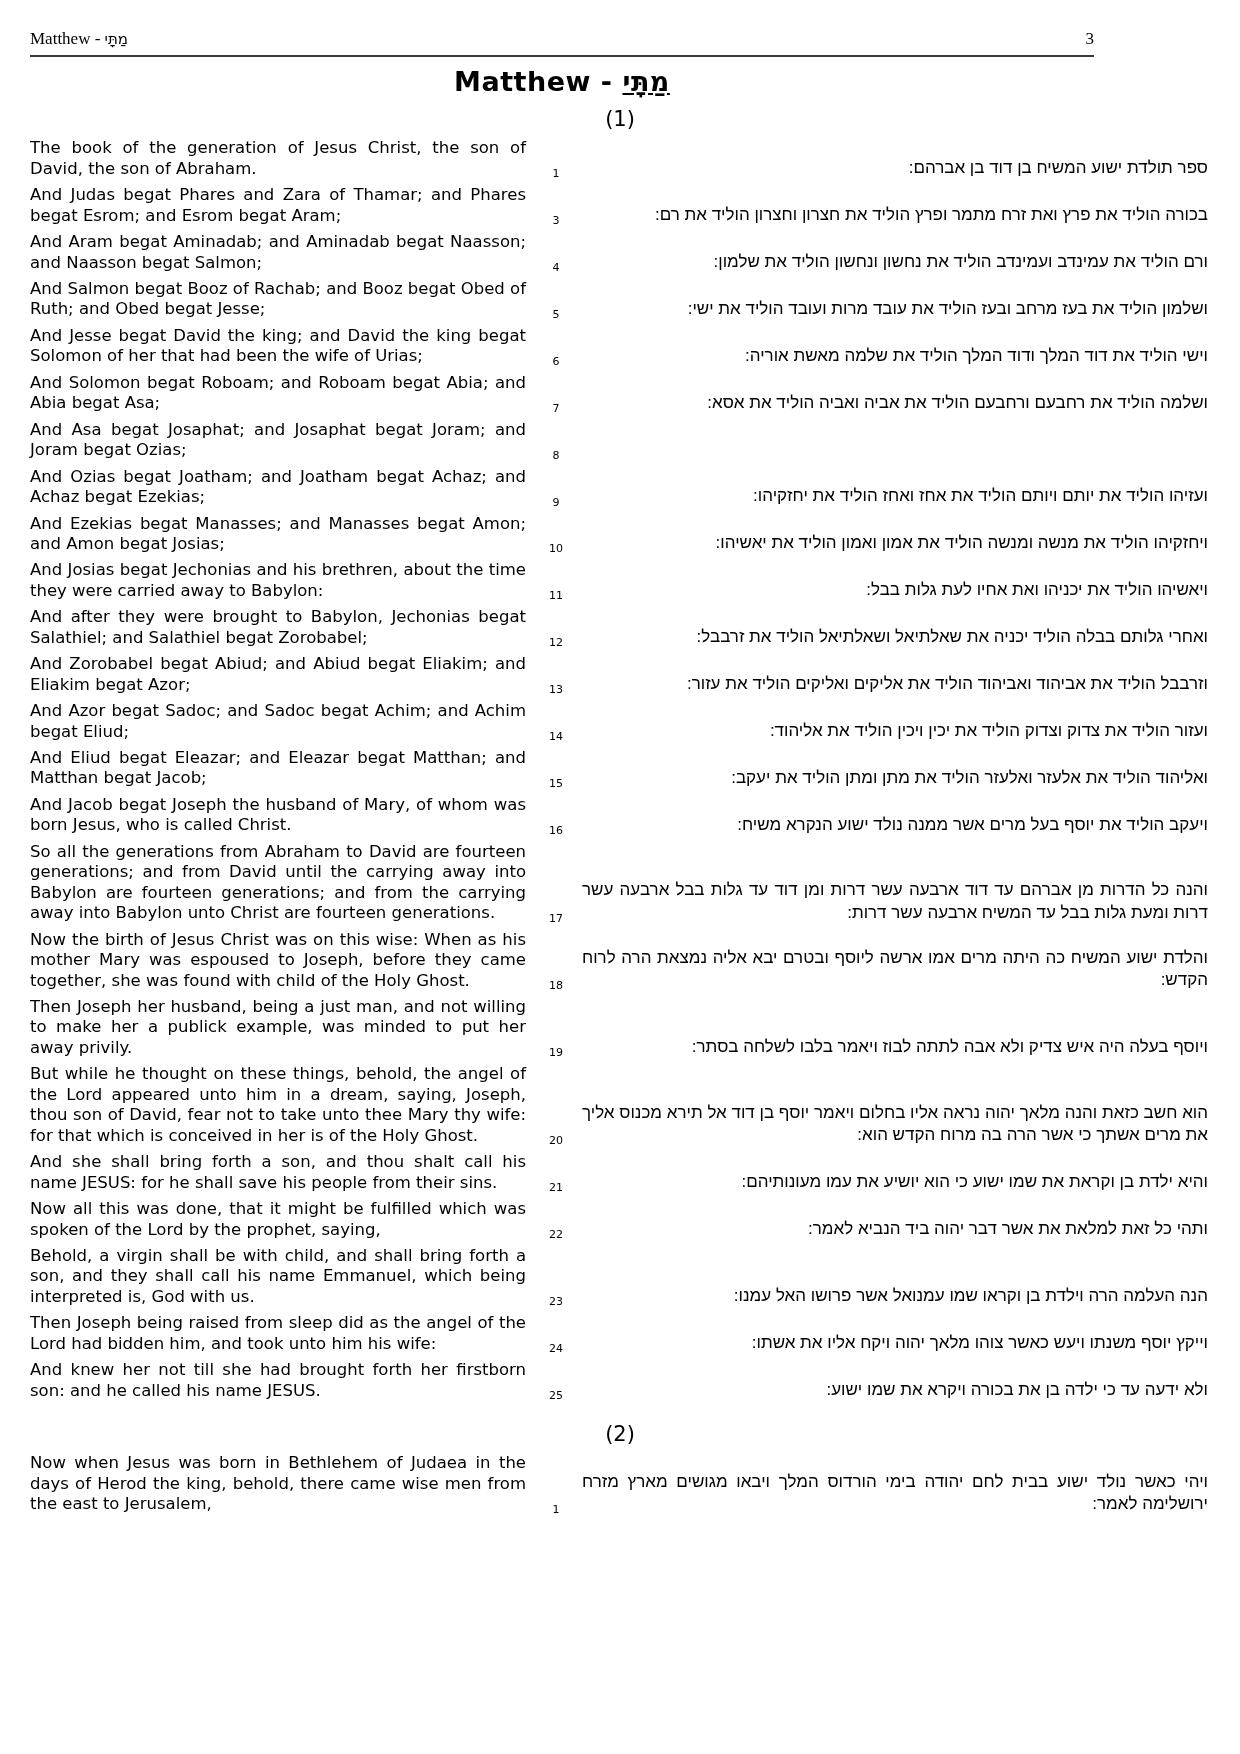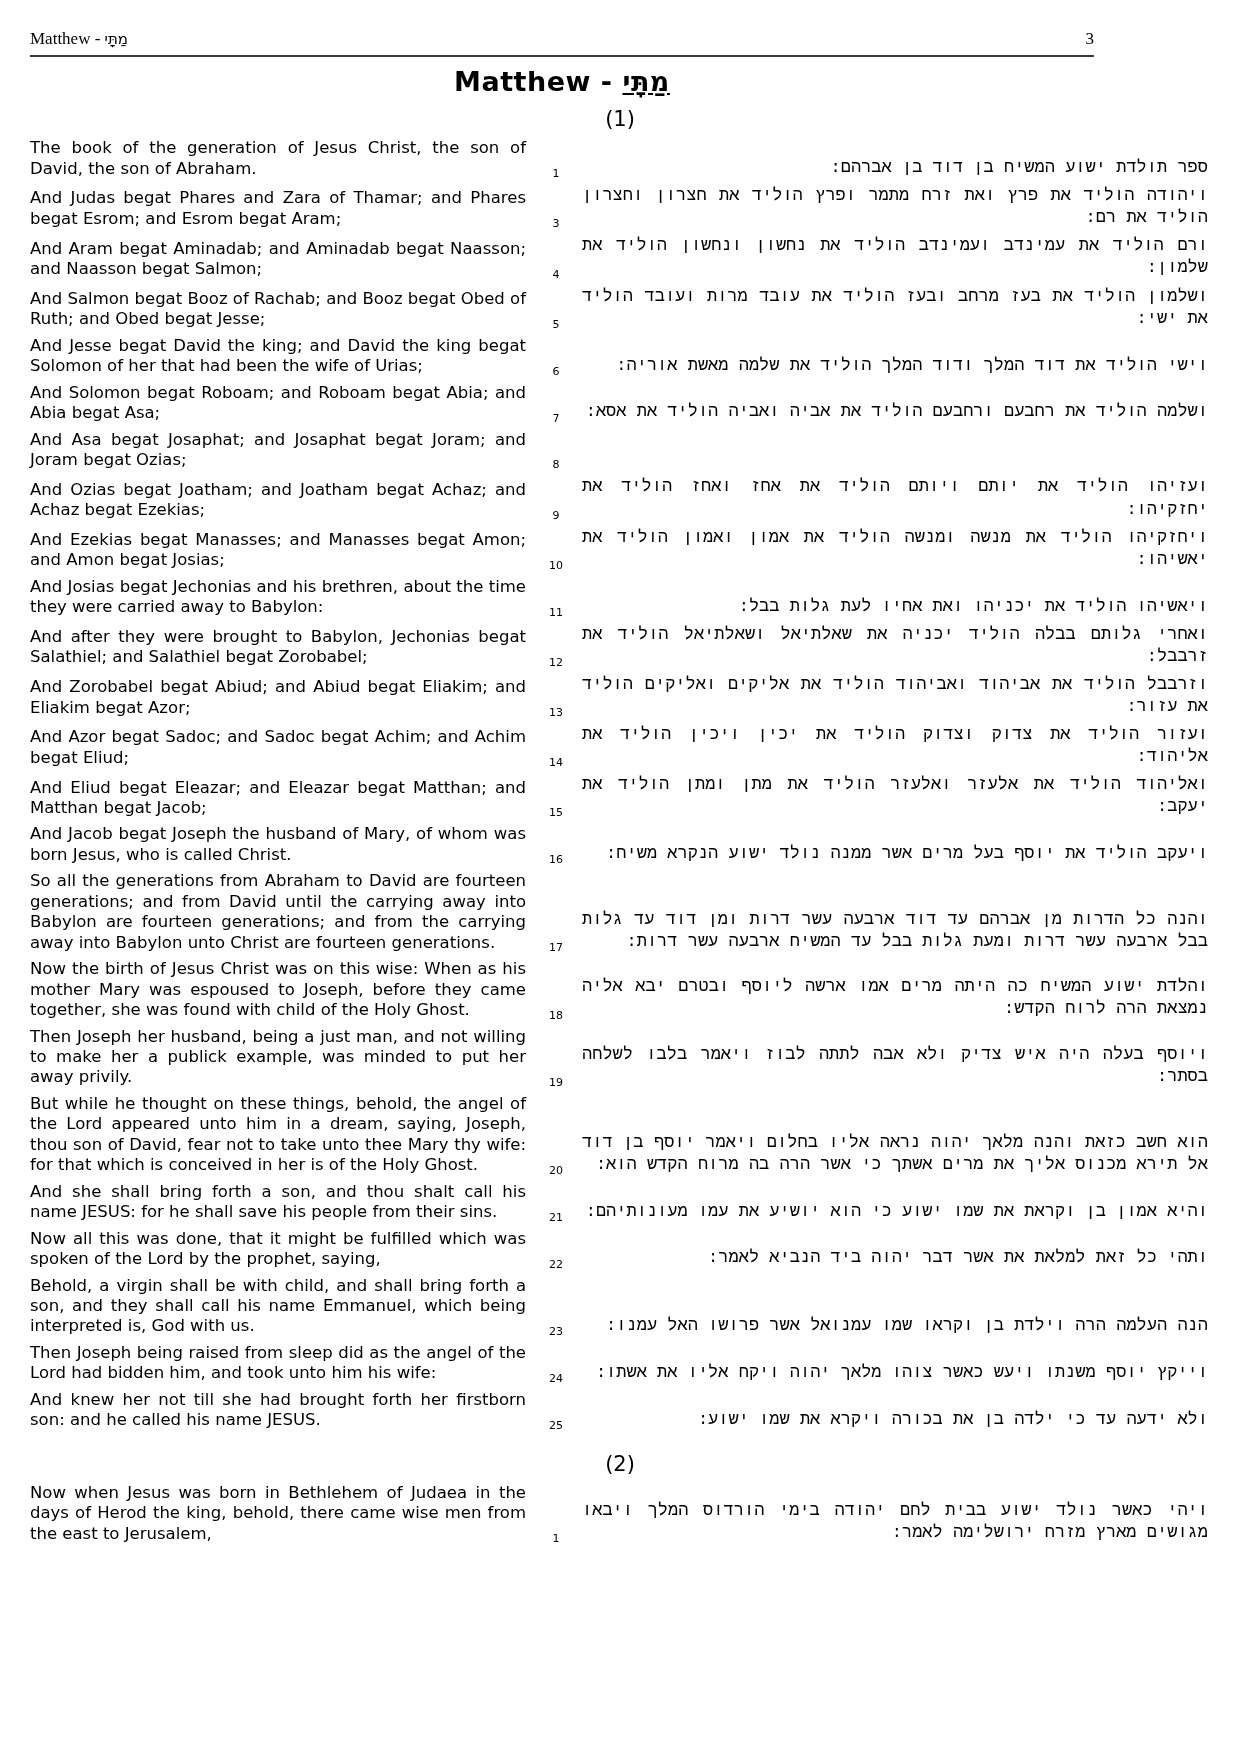--- a/index.html
+++ b/index.html
@@ -122,21 +122,21 @@
     flex: 0 0 52px;
     text-align: center;
     font-family: "DejaVu Sans", sans-serif;
     font-size: 11px;
     line-height: 1;
     padding-top: 2px;
     color: #000;
   }
   .verse .col-he {
     flex: 1 1 auto;
-    font-family: Liberation Mono, monospace;
+    font-family: Liberation Sans, sans-serif;
     font-size: 17px;
     line-height: 1.30;
     direction: rtl;
     unicode-bidi: isolate;
     text-align: justify;
     text-align-last: right;
     padding-right: 2px;
     box-sizing: border-box;
   }
 </style>
@@ -157,21 +157,21 @@
   <div class="content" id="content-root">
       <div class="chapter-marker">(1)</div>
       <div class="verse">
         <div class="col-en">The book of the generation of Jesus Christ, the son of David, the son of Abraham.</div>
         <div class="col-num">1</div>
         <div class="col-he">ספר תולדת ישוע המשיח בן דוד בן אברהם:</div>
       </div>
       <div class="verse">
         <div class="col-en">And Judas begat Phares and Zara of Thamar; and Phares begat Esrom; and Esrom begat Aram;</div>
         <div class="col-num">3</div>
-        <div class="col-he">ויהודה הוליד את פרץ ואת זרח מתמר ופרץ הוליד את חצרון וחצרון הוליד את רם:</div>
+        <div class="col-he">בכורה הוליד את פרץ ואת זרח מתמר ופרץ הוליד את חצרון וחצרון הוליד את רם:</div>
       </div>
       <div class="verse">
         <div class="col-en">And Aram begat Aminadab; and Aminadab begat Naasson; and Naasson begat Salmon;</div>
         <div class="col-num">4</div>
         <div class="col-he">ורם הוליד את עמינדב ועמינדב הוליד את נחשון ונחשון הוליד את שלמון:</div>
       </div>
       <div class="verse">
         <div class="col-en">And Salmon begat Booz of Rachab; and Booz begat Obed of Ruth; and Obed begat Jesse;</div>
         <div class="col-num">5</div>
         <div class="col-he">ושלמון הוליד את בעז מרחב ובעז הוליד את עובד מרות ועובד הוליד את ישי:</div>
@@ -246,21 +246,21 @@
         <div class="col-he">ויוסף בעלה היה איש צדיק ולא אבה לתתה לבוז ויאמר בלבו לשלחה בסתר:</div>
       </div>
       <div class="verse">
         <div class="col-en">But while he thought on these things, behold, the angel of the Lord appeared unto him in a dream, saying, Joseph, thou son of David, fear not to take unto thee Mary thy wife: for that which is conceived in her is of the Holy Ghost.</div>
         <div class="col-num">20</div>
         <div class="col-he">הוא חשב כזאת והנה מלאך יהוה נראה אליו בחלום ויאמר יוסף בן דוד אל תירא מכנוס אליך את מרים אשתך כי אשר הרה בה מרוח הקדש הוא:</div>
       </div>
       <div class="verse">
         <div class="col-en">And she shall bring forth a son, and thou shalt call his name JESUS: for he shall save his people from their sins.</div>
         <div class="col-num">21</div>
-        <div class="col-he">והיא אמון בן וקראת את שמו ישוע כי הוא יושיע את עמו מעונותיהם:</div>
+        <div class="col-he">והיא ילדת בן וקראת את שמו ישוע כי הוא יושיע את עמו מעונותיהם:</div>
       </div>
       <div class="verse">
         <div class="col-en">Now all this was done, that it might be fulfilled which was spoken of the Lord by the prophet, saying,</div>
         <div class="col-num">22</div>
         <div class="col-he">ותהי כל זאת למלאת את אשר דבר יהוה ביד הנביא לאמר:</div>
       </div>
       <div class="verse">
         <div class="col-en">Behold, a virgin shall be with child, and shall bring forth a son, and they shall call his name Emmanuel, which being interpreted is, God with us.</div>
         <div class="col-num">23</div>
         <div class="col-he">הנה העלמה הרה וילדת בן וקראו שמו עמנואל אשר פרושו האל עמנו:</div>

